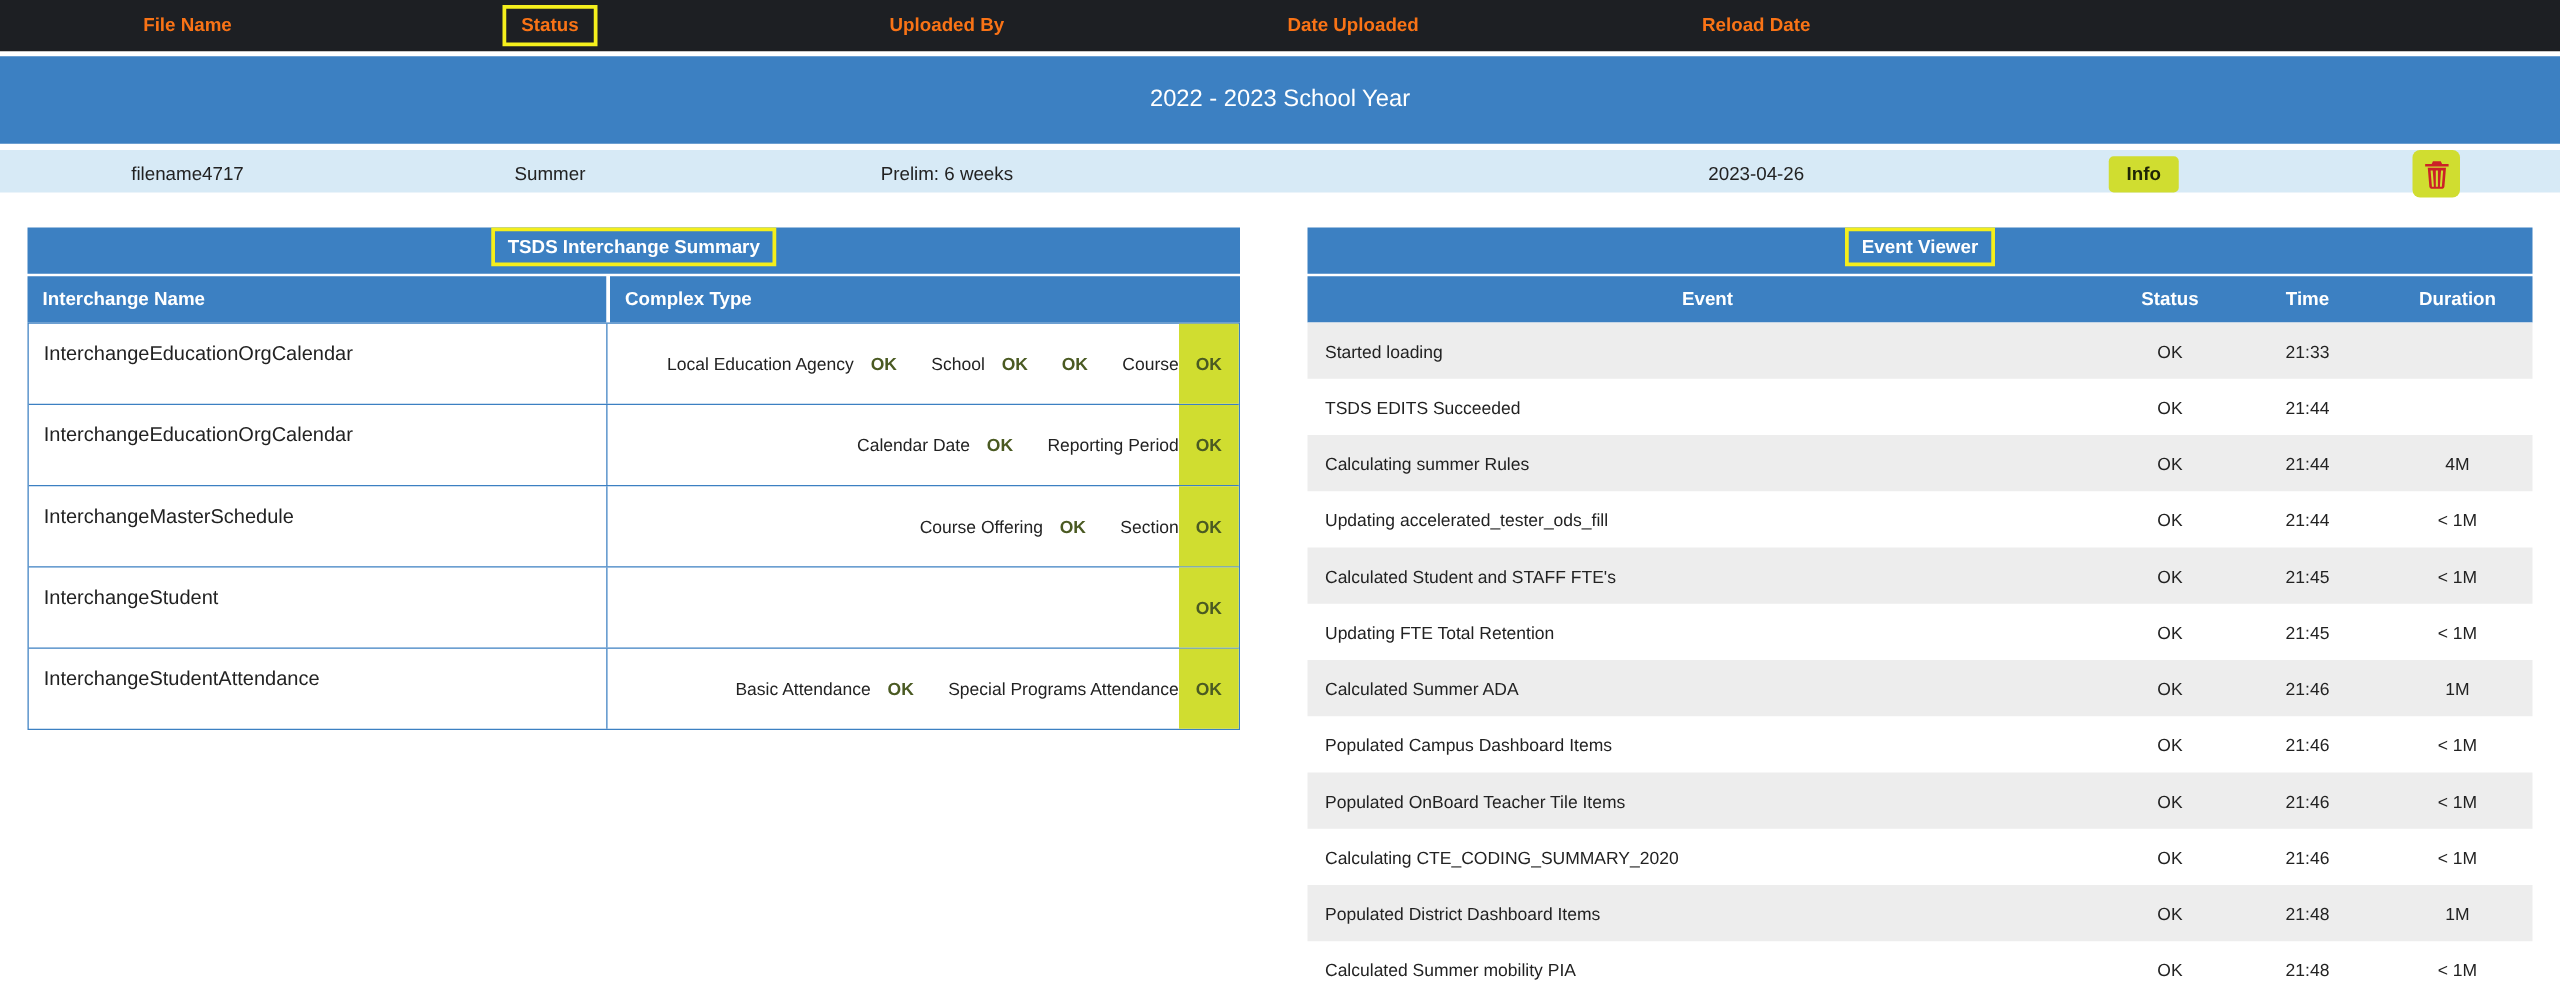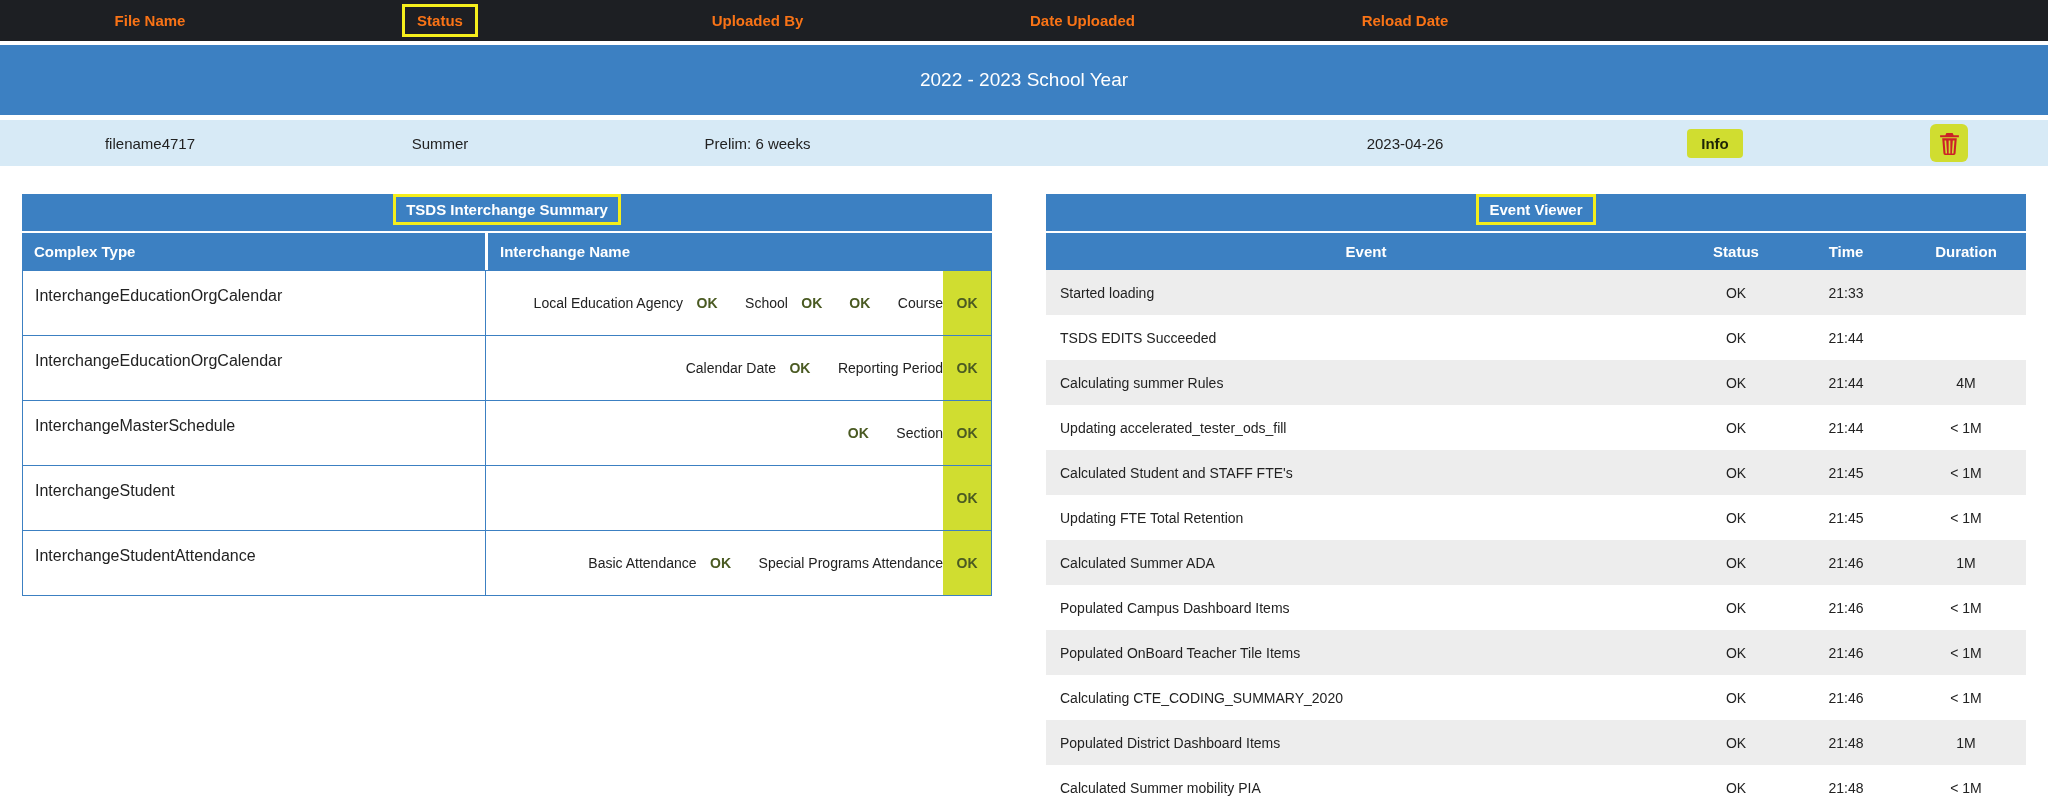--- a/index.html
+++ b/index.html
@@ -20,21 +20,21 @@
   .topbar{height:41px;background:var(--dark);display:grid;
     grid-template-columns:300px 280px 355px 295px 350px 160px 1fr;
     align-items:center;}
   .topbar .th{display:flex;justify-content:center;align-items:center;
     color:#f97316;font-weight:bold;font-size:15px;}
   .hl{border:3px solid var(--yellow);padding:5px 12px;display:inline-block;}
 
   .year-banner{margin-top:4px;height:70px;background:var(--blue);display:flex;
     align-items:center;justify-content:center;color:#fff;font-size:19px;font-weight:500;}
 
-  .file-row{margin-top:5px;height:46px;background:var(--lightblue);display:grid;
+  .file-row{margin-top:5px;height:34px;background:var(--lightblue);display:grid;
     grid-template-columns:300px 280px 355px 295px 350px 270px 1fr;
     align-items:center;font-size:15px;}
   .file-row .cell{display:flex;justify-content:center;align-items:center;}
   .info-btn{background:var(--lime);border:none;border-radius:4px;padding:6px 14px;
     font-weight:bold;font-size:15px;color:#1e2406;cursor:pointer;
     font-family:"Liberation Sans",sans-serif;}
   .trash-wrap{width:38px;height:38px;background:var(--lime);border-radius:6px;
     display:flex;align-items:center;justify-content:center;cursor:pointer;}
 
   
@@ -118,22 +118,22 @@
 
 <div class="panels">
 
   <section class="left-panel">
     <div class="panel-title">
       <span class="hl">
         <span>TSDS Interchange Summary</span>
       </span>
     </div>
     <div class="it-head">
+      <div class="hcell">Interchange Name</div>
       <div class="hcell">Complex Type</div>
-      <div class="hcell">Interchange Name</div>
     </div>
     <div class="it-body">
         <div class="group">
     <div class="g-name">InterchangeEducationOrgCalendar</div>
     <div class="g-cts">
             <div class="ct-row">
     <div class="ct-label">Local Education Agency</div>
     <div class="ct-ok">OK</div>
   </div>
             <div class="ct-row">
@@ -159,20 +159,21 @@
             <div class="ct-row">
     <div class="ct-label">Reporting Period</div>
     <div class="ct-ok">OK</div>
   </div>
           </div>
   </div>
         <div class="group">
     <div class="g-name">InterchangeMasterSchedule</div>
     <div class="g-cts">
             <div class="ct-row">
+    <div class="ct-label">Course Offering</div>
     <div class="ct-ok">OK</div>
   </div>
             <div class="ct-row">
     <div class="ct-label">Section</div>
     <div class="ct-ok">OK</div>
   </div>
           </div>
   </div>
         <div class="group">
     <div class="g-name">InterchangeStudent</div>

